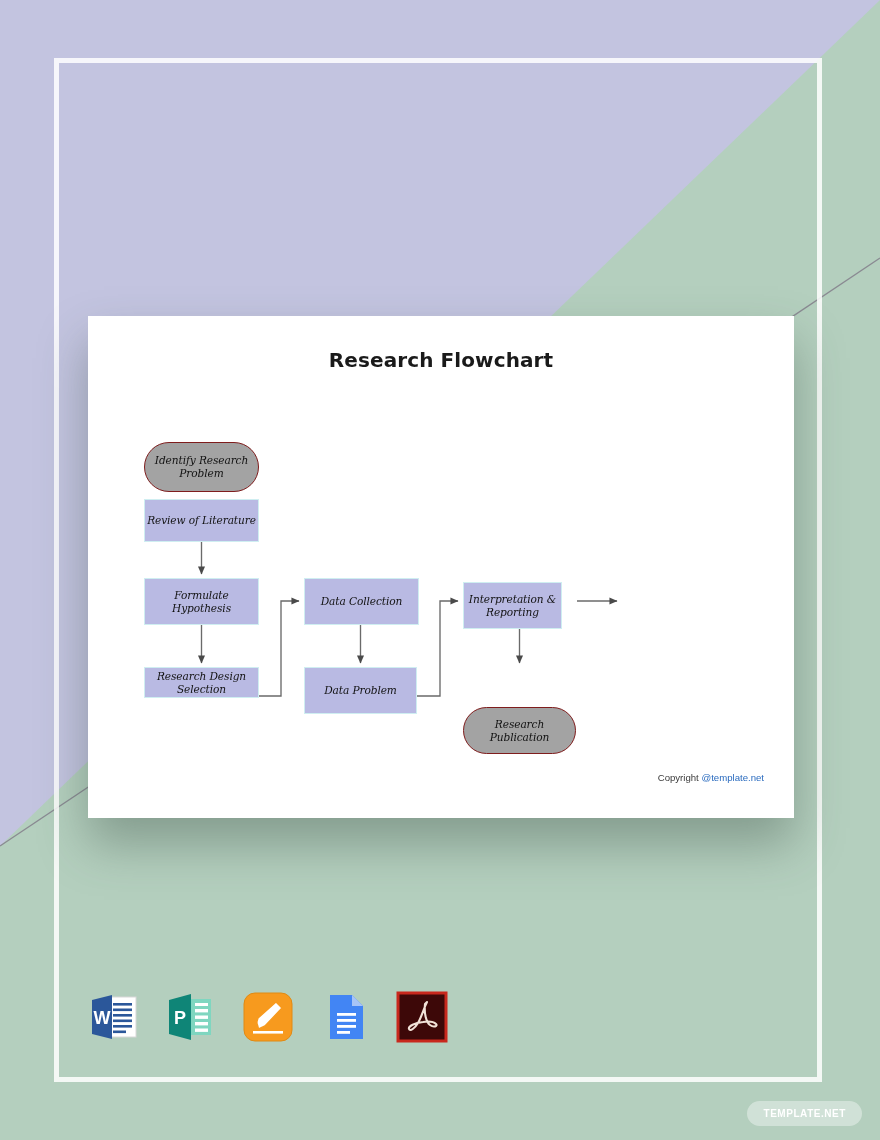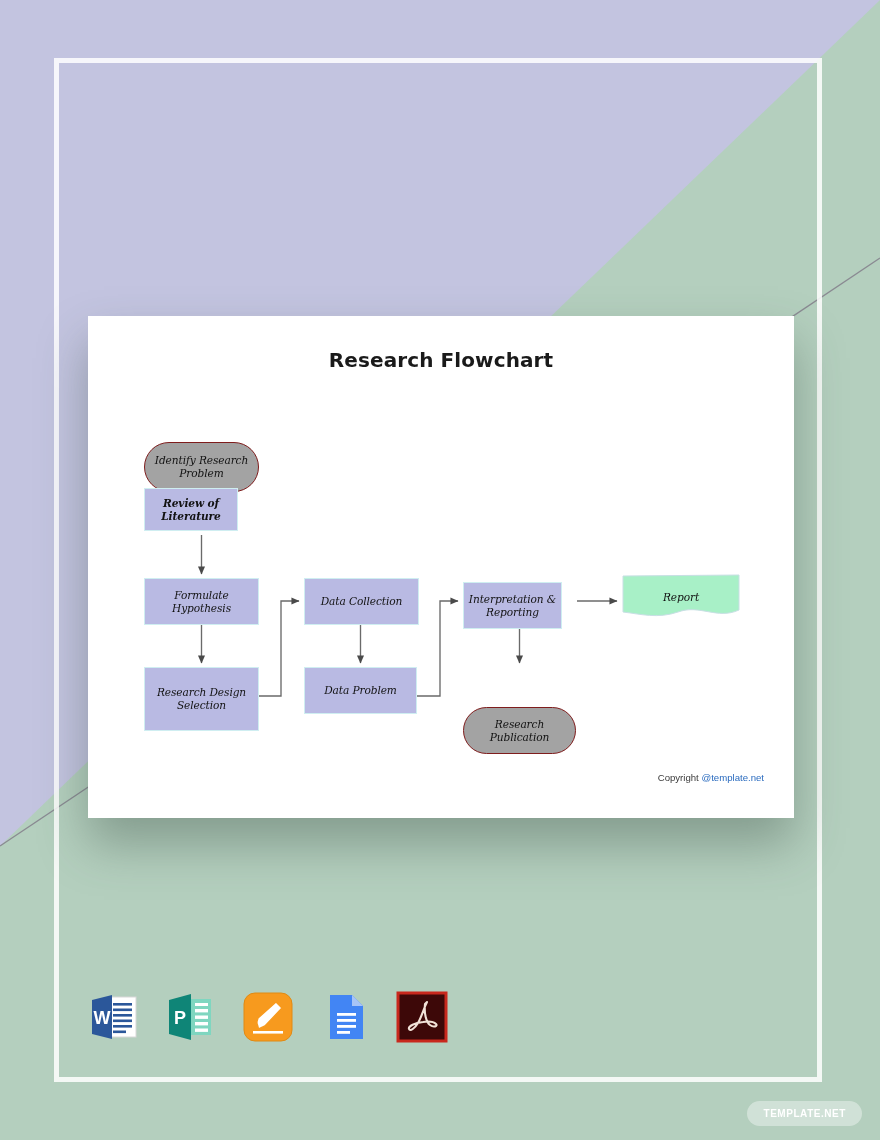--- a/index.html
+++ b/index.html
@@ -141,30 +141,30 @@
 
         <line x1="431.5" y1="309" x2="431.5" y2="347"></line>
       </g>
     </svg>
 
     <div class="node term" style="left:56px;top:86px;width:115px;height:50px;">
       <span style="white-space:pre-line;">Identify Research
 Problem</span>
     </div>
 
-    <div class="node proc" style="left:56px;top:172px;width:94px;height:43px;font-weight:bold;">
+    <div class="node proc" style="left:56px;top:183px;width:115px;height:43px;">
       <span style="white-space:pre-line;">Review of Literature</span>
     </div>
 
     <div class="node proc" style="left:56px;top:262px;width:115px;height:47px;">
       <span style="white-space:pre-line;">Formulate
 Hypothesis</span>
     </div>
 
-    <div class="node proc" style="left:56px;top:351px;width:115px;height:64px;">
+    <div class="node proc" style="left:56px;top:351px;width:115px;height:31px;">
       <span style="white-space:pre-line;">Research Design
 Selection</span>
     </div>
 
     <div class="node proc" style="left:216px;top:262px;width:115px;height:47px;">
       <span style="white-space:pre-line;">Data Collection</span>
     </div>
 
     <div class="node proc" style="left:216px;top:351px;width:113px;height:47px;">
       <span style="white-space:pre-line;">Data Problem</span>
@@ -173,26 +173,20 @@
     <div class="node proc" style="left:375px;top:266px;width:99px;height:47px;">
       <span style="white-space:pre-line;">Interpretation &amp;
 Reporting</span>
     </div>
 
     <div class="node term" style="left:375px;top:351px;width:113px;height:47px;">
       <span style="white-space:pre-line;">Research
 Publication</span>
     </div>
 
-    <div class="node docshape" style="left:534px;top:258px;width:118px;height:46px;">
-      <svg class="docshape-svg" viewBox="0 0 118 46" preserveAspectRatio="none">
-        <path d="M1,2 L117,1 L117,36 C95,46 78,30 56,38 C36,45 18,40 1,38 Z" fill="#a8f0c7" stroke="#c8dfe4" stroke-width="1"></path>
-      </svg>
-      <span class="docshape-label">Report</span>
-    </div>
 
   </div>
 
   <div id="copyright">
     <span>Copyright </span><span class="link">@template.net</span>
   </div>
 </div>
 
 <div id="icon-row">
 

